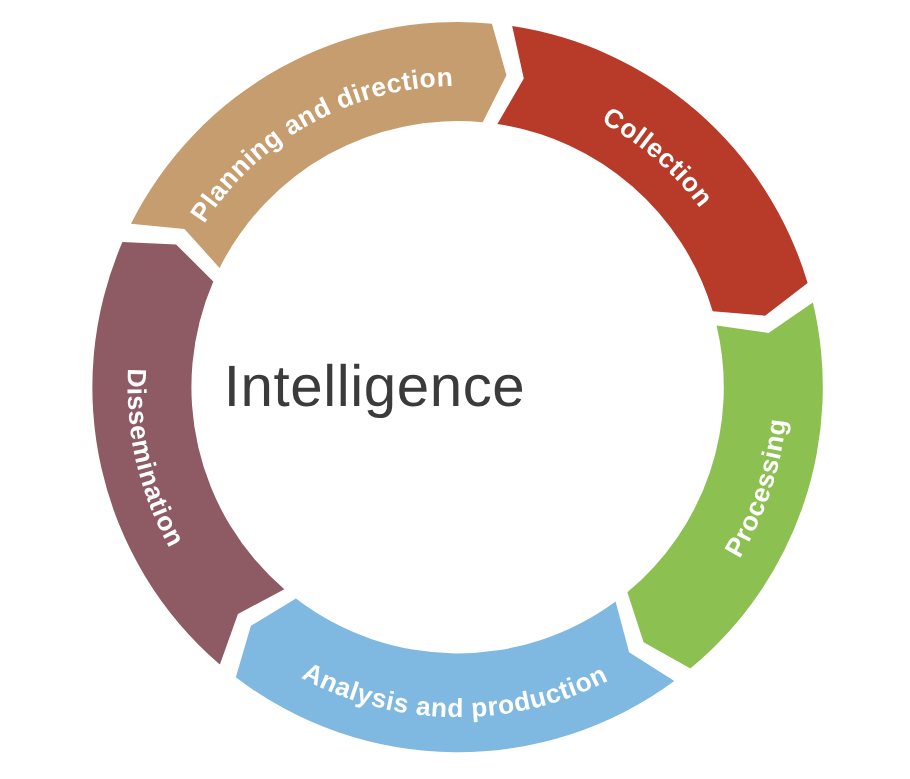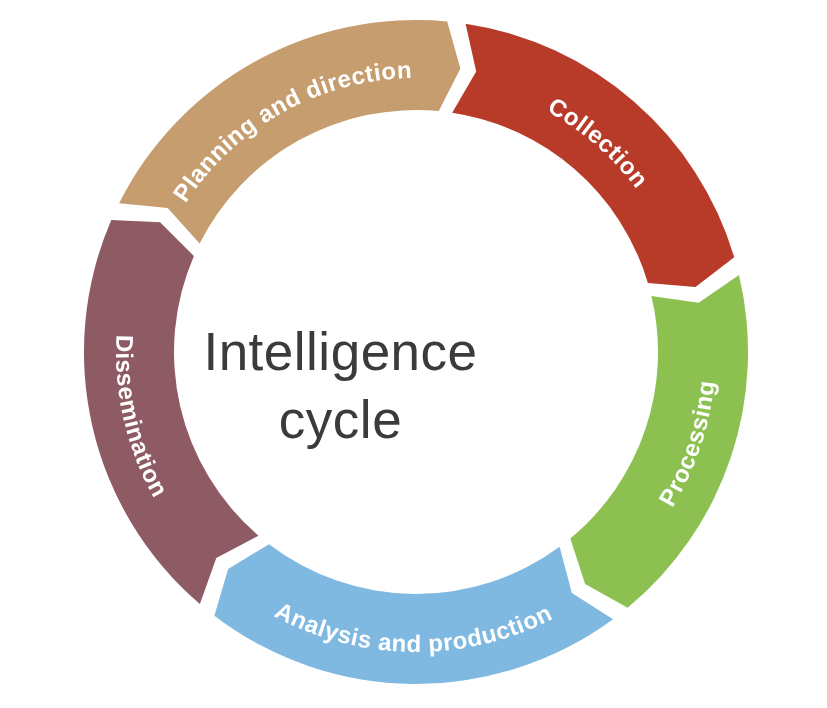--- a/index.html
+++ b/index.html
@@ -59,15 +59,14 @@
       <text class="seg-label" fill="#ffffff"><textPath href="#tp-analysis-and-production" xlink:href="#tp-analysis-and-production" startOffset="50%">Analysis and production</textPath></text>
       <path d="M 199.9 604.1 A 332 332 0 0 1 111.3 220.1 L 160.1 222.2 L 193.9 255.9 A 242 242 0 0 0 258.5 535.7 L 216.3 558.1 Z" fill="#8e5a63"></path>
       <path id="tp-dissemination" fill="none" d="M 148.7 215.8 A 300 300 0 0 0 235.5 591.6"></path>
       <text class="seg-label" fill="#ffffff"><textPath href="#tp-dissemination" xlink:href="#tp-dissemination" startOffset="50%">Dissemination</textPath></text>
       <path d="M 119.1 203.3 A 332 332 0 0 1 447.2 21.5 L 460.4 68.5 L 438.8 111.1 A 242 242 0 0 0 199.6 243.6 L 167.7 208.1 Z" fill="#c59d6e"></path>
       <path id="tp-planning-and-direction" fill="none" d="M 163.8 244.9 A 274 274 0 0 1 458.9 81.4"></path>
       <text class="seg-label" fill="#ffffff"><textPath href="#tp-planning-and-direction" xlink:href="#tp-planning-and-direction" startOffset="50%">Planning and direction</textPath></text>
     </svg>
   <div class="center-title" style="color: rgb(59, 59, 59);">
     <div>Intelligence</div>
-    <div>cycle</div>
   </div>
 </div>
 
 </body></html>

